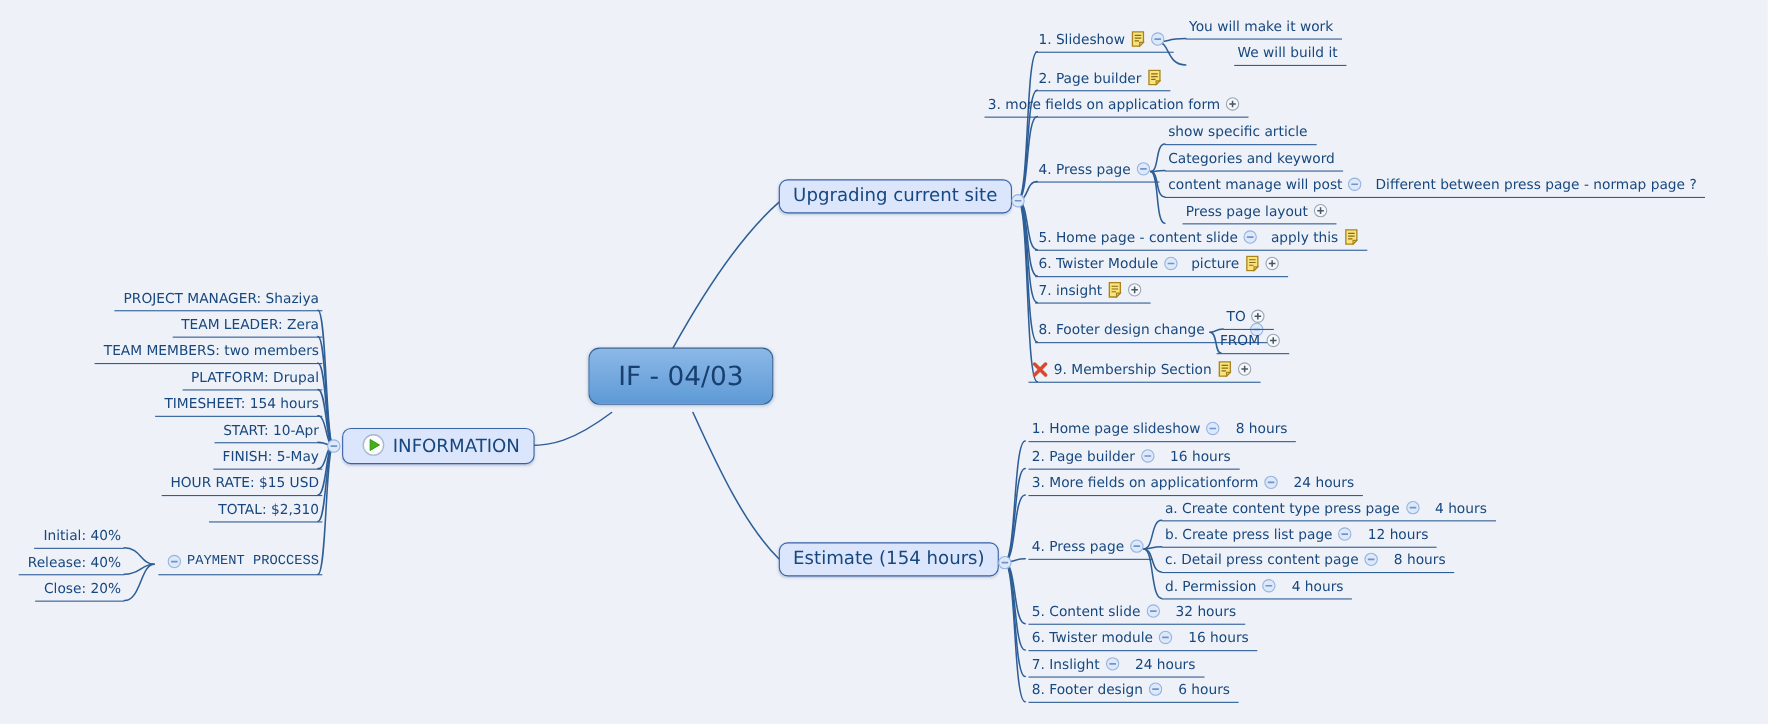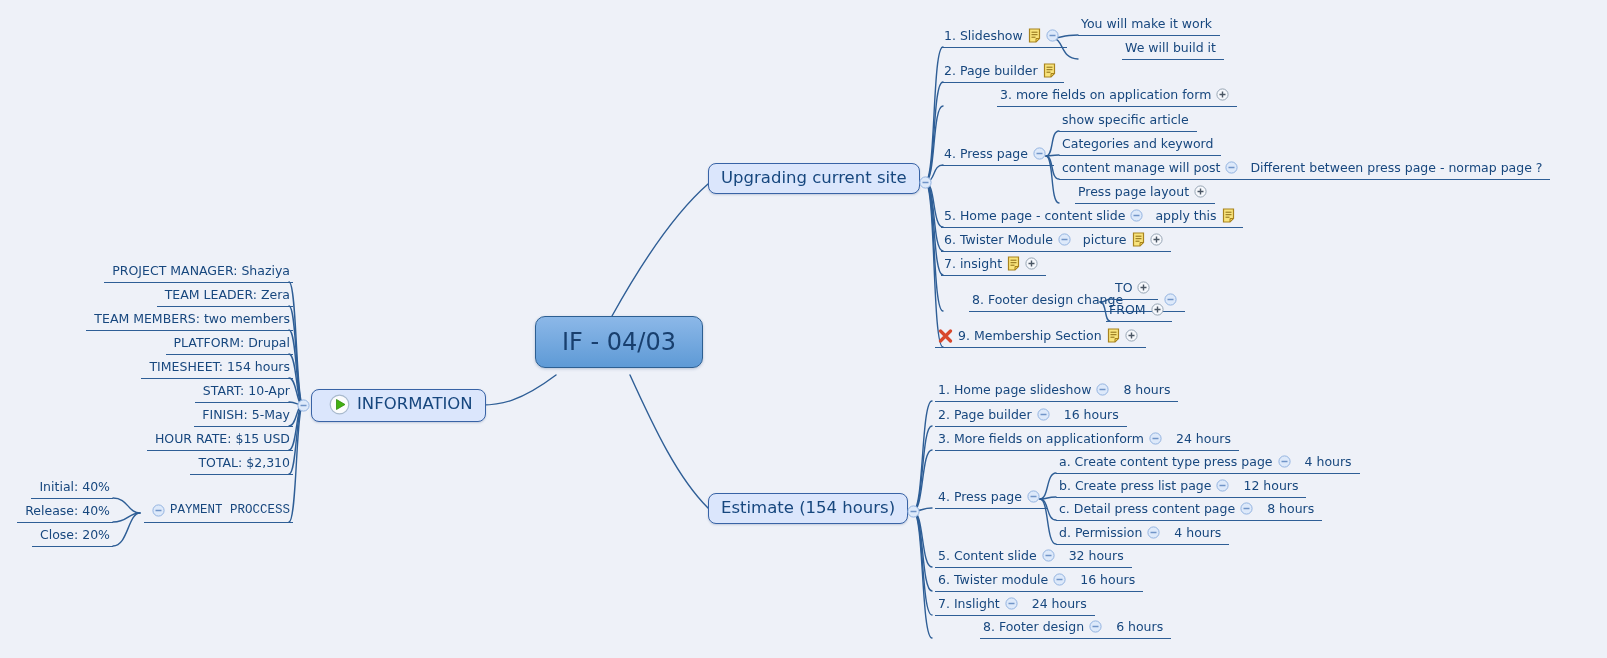--- a/index.html
+++ b/index.html
@@ -10,21 +10,21 @@
 
   .leaf{position:absolute;display:flex;align-items:center;white-space:nowrap;
         height:17px;line-height:17px;padding:2px 8px 3px 3px;
         border-bottom:1.5px solid #2e5e96;font-size:12.5px;color:#17477e;cursor:default;}
   .leaf.r{padding:2px 3px 3px 8px;}
   .ic{display:inline-flex;align-items:center;margin-left:5px;flex:none;}
   .ic.lead{margin-left:0;margin-right:5px;}
   .sub{margin-left:12px;}
   .hrs{margin-left:14px;}
 
-  .topic{position:absolute;display:flex;align-items:flex-start;gap:7px;
+  .topic{position:absolute;display:flex;align-items:flex-end;gap:7px;
          background:#dbe6fc;border:1.4px solid #3863a6;border-radius:8px;
          padding:4px 12px 6px;font-size:16.5px;color:#17477e;
          box-shadow:0 1px 2px rgba(60,90,140,.25);}
   .central{position:absolute;background:linear-gradient(180deg,#8cb8e8,#5e9ad6);
          border:1.5px solid #2d5f92;border-radius:10px;padding:11px 26px;
          font-size:24px;color:#183f6e;box-shadow:0 1px 3px rgba(50,80,130,.3);}
   .fico{position:absolute;display:inline-flex;}
 </style>
 </head>
 <body>
@@ -192,21 +192,21 @@
     <span>2. Page builder</span>
     <span class="ic">
         <svg width="13" height="15" viewBox="0 0 13 15">
           <path d="M1.5 1h10v9.5L8 14H1.5z" fill="#f9e47c" stroke="#a8831e" stroke-width="1.2"></path>
           <path d="M3.5 4.2h6M3.5 6.7h6M3.5 9.2h4" stroke="#8a6a14"></path>
           <path d="M11.5 10.5H8V14z" fill="#e7c94f" stroke="#a8831e"></path>
         </svg>
       </span>
   </div>
 
-  <div class="leaf" style="left:997px;top:84px;">
+  <div class="leaf" style="left:895px;top:84px;">
     <span>3. more fields on application form</span>
     <span class="ic">
         <svg width="13" height="13" viewBox="0 0 13 13">
           <circle cx="6.5" cy="6.5" r="5.6" fill="#f6f8fc" stroke="#97a5b4"></circle>
           <path d="M3.5 6.5 H9.5 M6.5 3.5 V9.5" stroke="#4a5664" stroke-width="1.4"></path>
         </svg>
       </span>
   </div>
 
   <div class="leaf" style="left:941px;top:143px;">
@@ -296,21 +296,21 @@
         </svg>
       </span>
     <span class="ic">
         <svg width="13" height="13" viewBox="0 0 13 13">
           <circle cx="6.5" cy="6.5" r="5.6" fill="#f6f8fc" stroke="#97a5b4"></circle>
           <path d="M3.5 6.5 H9.5 M6.5 3.5 V9.5" stroke="#4a5664" stroke-width="1.4"></path>
         </svg>
       </span>
   </div>
 
-  <div class="leaf" style="left:969px;top:289px;gap:36px;">
+  <div class="leaf" style="left:941px;top:289px;gap:36px;">
     <span>8. Footer design change</span>
     <span class="ic">
         <svg width="13" height="13" viewBox="0 0 13 13">
           <circle cx="6.5" cy="6.5" r="5.6" fill="#dde9fa" stroke="#93b3e0"></circle>
           <path d="M3.5 6.5 H9.5" stroke="#7195c8" stroke-width="1.5"></path>
         </svg>
       </span>
   </div>
   <div class="leaf" style="left:1112px;top:277px;">
     <span>TO</span>
@@ -465,21 +465,21 @@
   <div class="leaf" style="left:935px;top:593px;">
     <span>7. Inslight</span>
     <span class="ic">
         <svg width="13" height="13" viewBox="0 0 13 13">
           <circle cx="6.5" cy="6.5" r="5.6" fill="#dde9fa" stroke="#93b3e0"></circle>
           <path d="M3.5 6.5 H9.5" stroke="#7195c8" stroke-width="1.5"></path>
         </svg>
       </span>
     <span class="hrs">24 hours</span>
   </div>
-  <div class="leaf" style="left:935px;top:616px;margin-left:45px;">
+  <div class="leaf" style="left:935px;top:616px;">
     <span>8. Footer design</span>
     <span class="ic">
         <svg width="13" height="13" viewBox="0 0 13 13">
           <circle cx="6.5" cy="6.5" r="5.6" fill="#dde9fa" stroke="#93b3e0"></circle>
           <path d="M3.5 6.5 H9.5" stroke="#7195c8" stroke-width="1.5"></path>
         </svg>
       </span>
     <span class="hrs">6 hours</span>
   </div>
 

